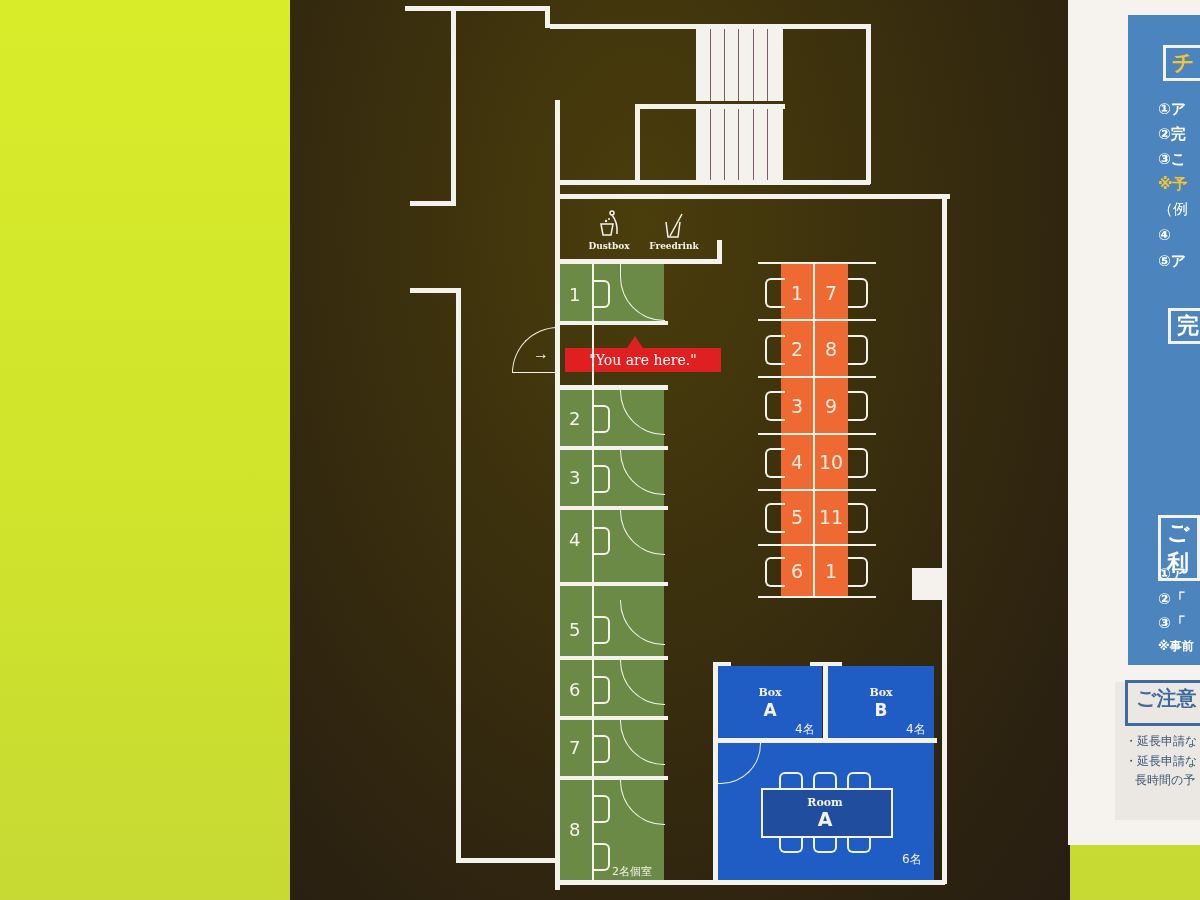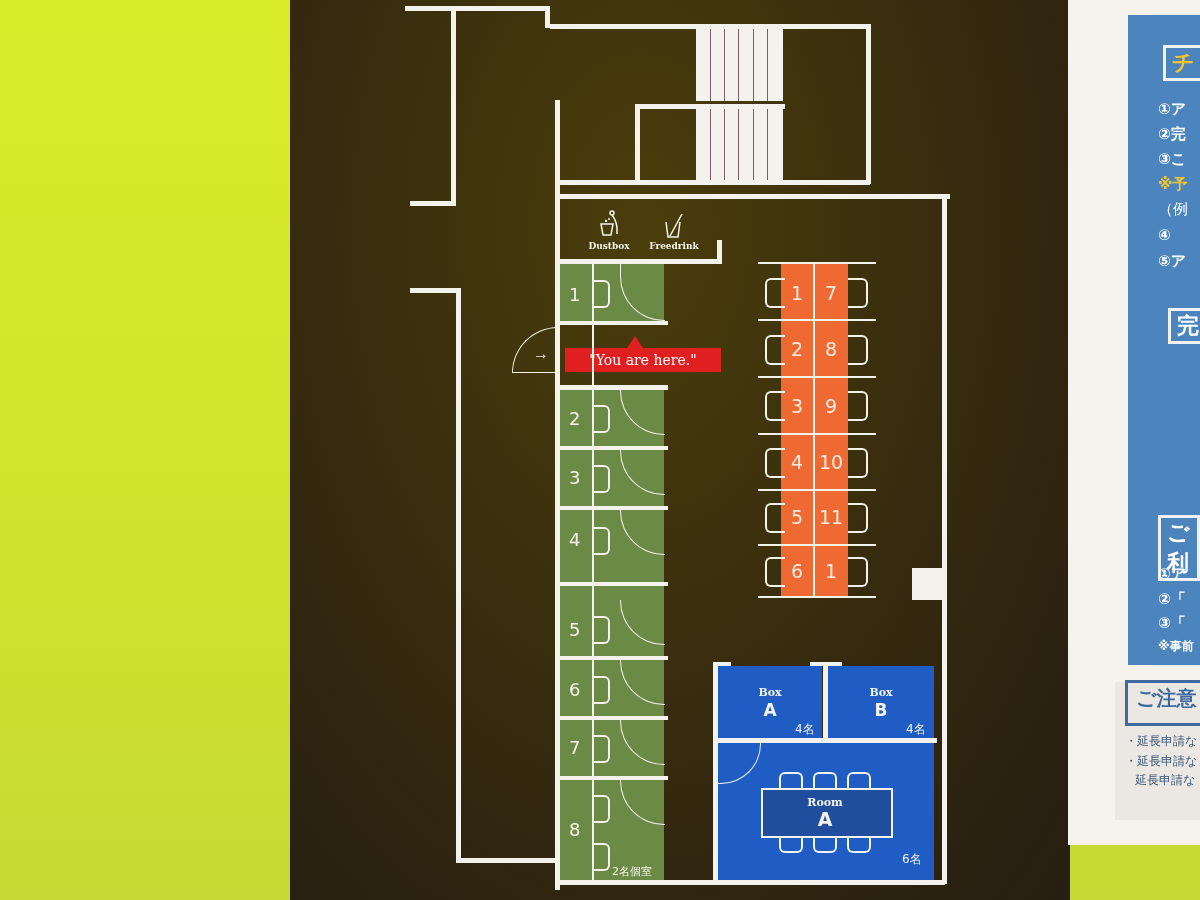--- a/index.html
+++ b/index.html
@@ -240,13 +240,13 @@
 <div class="poster-box" style="left:1168px;top:308px;">完</div>
 <div class="poster-box" style="left:1158px;top:515px;">ご利</div>
 <div class="poster-line" style="top:565px;">①ア</div>
 <div class="poster-line" style="top:590px;">②「</div>
 <div class="poster-line" style="top:614px;">③「</div>
 <div class="poster-line" style="top:638px;font-size:12px;">※事前</div>
 <div class="poster-lower"></div>
 <div class="poster-box2">ご注意</div>
 <div class="note-line" style="left:1125px;top:733px;">・延長申請な</div>
 <div class="note-line" style="left:1125px;top:753px;">・延長申請な</div>
-<div class="note-line" style="left:1135px;top:772px;">延長申請な</div>
+<div class="note-line" style="left:1135px;top:772px;">長時間の予</div>
 
 </body></html>

